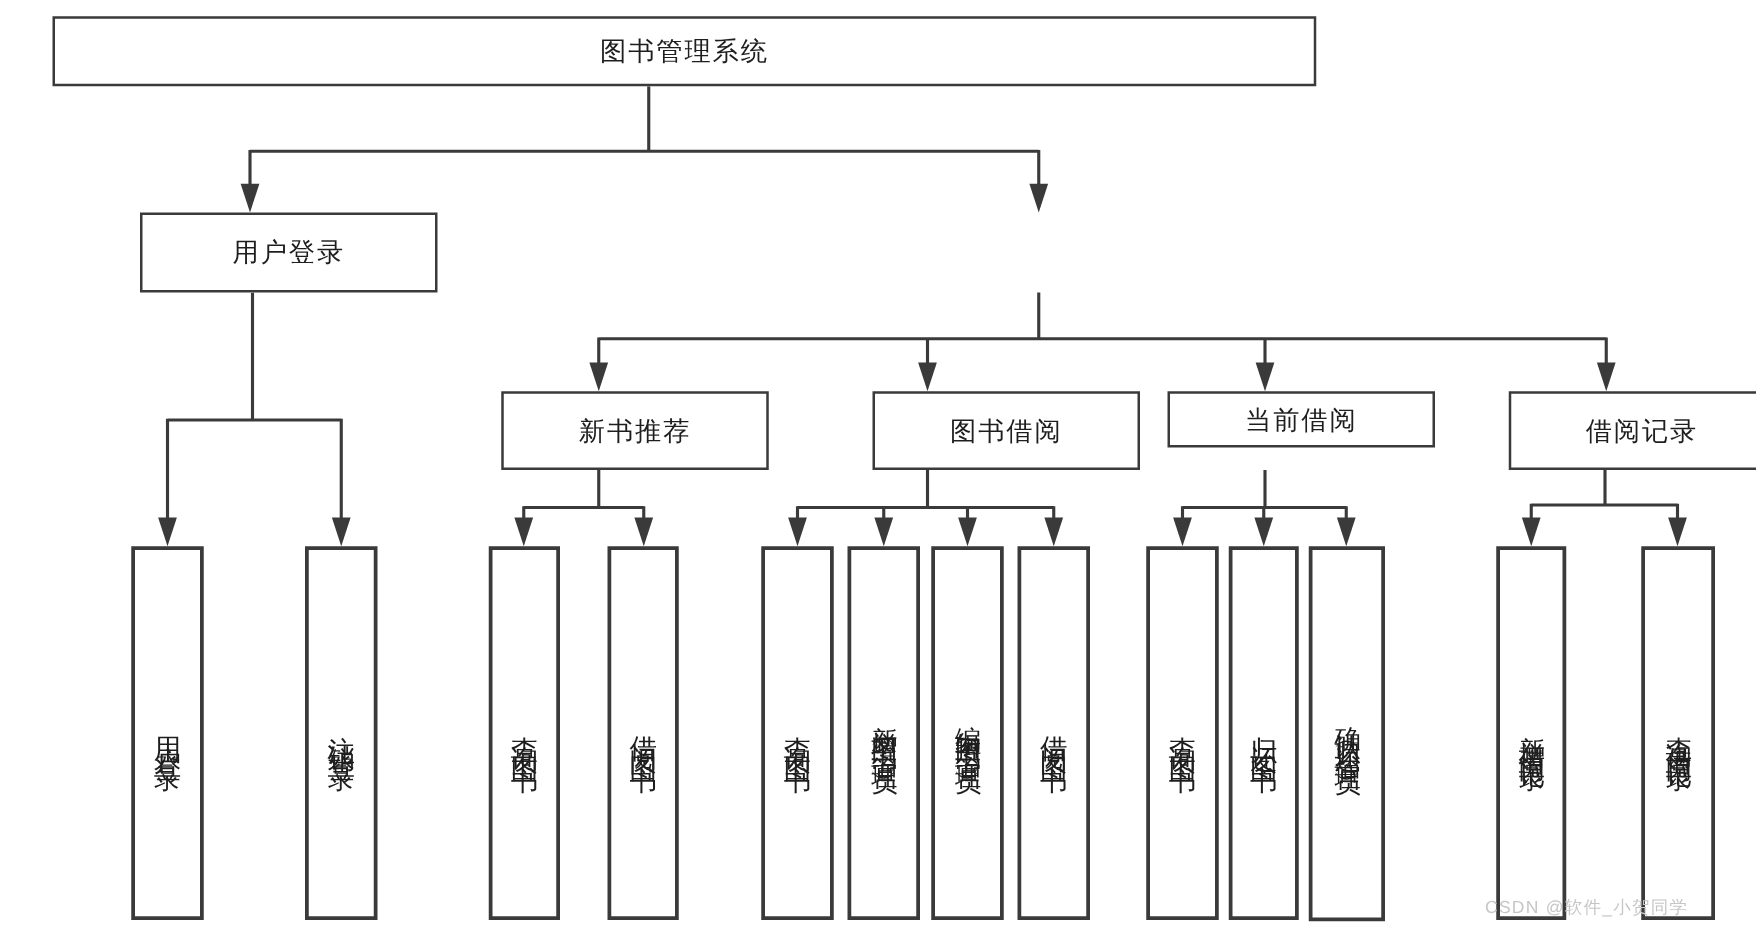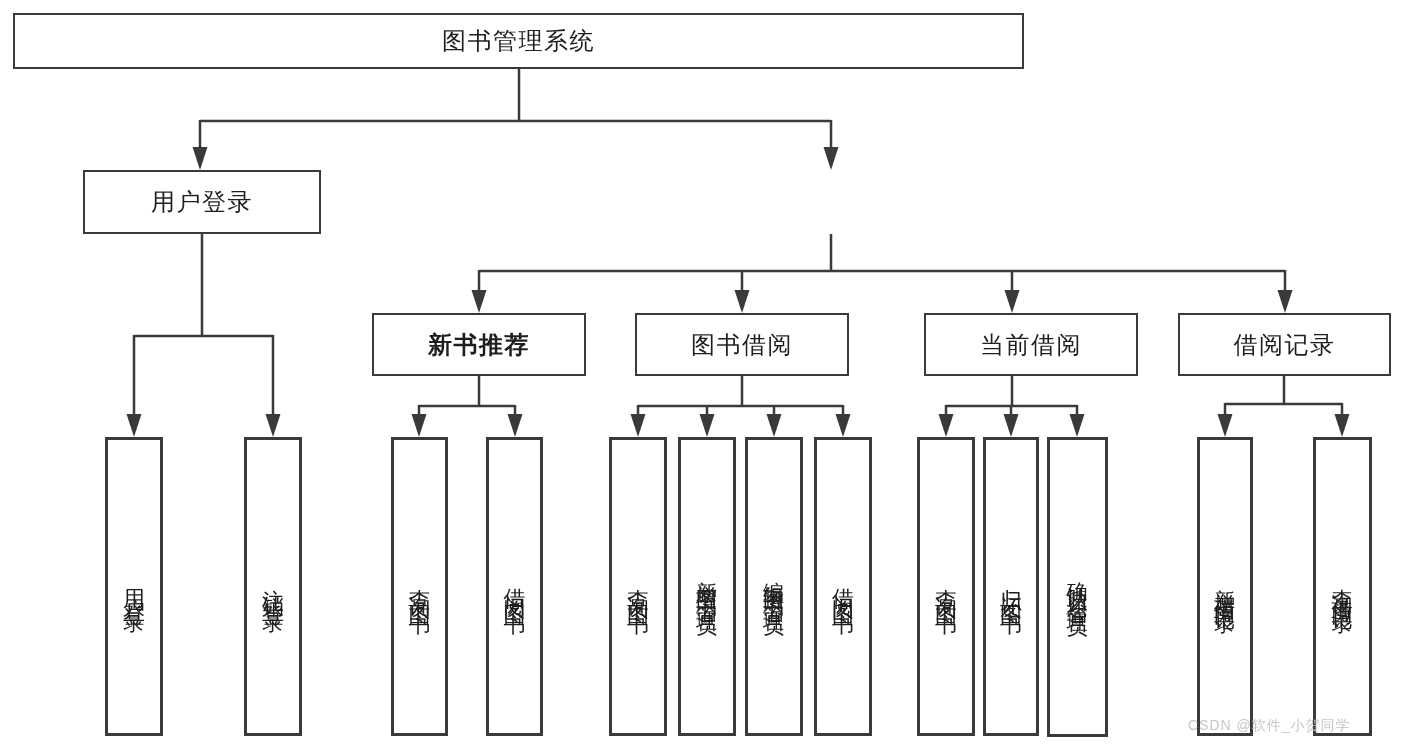--- a/index.html
+++ b/index.html
@@ -23,23 +23,24 @@
     background: #ffffff;
     display: flex;
     align-items: center;
     justify-content: center;
     color: #1e1e1e;
     z-index: 2;
     text-align: center;
   }
   .hbox {
     border: 2.5px solid #3a3a3a;
-    font-size: 24px;
+    font-size: 21px;
     letter-spacing: 1.5px;
     white-space: nowrap;
+    margin-left: 29px;
   }
   .vbox {
     border: 3px solid #3a3a3a;
     writing-mode: vertical-rl;
     text-orientation: upright;
     font-size: 22px;
     letter-spacing: 8px;
     line-height: 1;
   }
   .vbox.long {
@@ -116,23 +117,23 @@
       <polygon points="1069.5,414 1084.5,414 1077,437"></polygon>
       <polygon points="1217.5,414 1232.5,414 1225,437"></polygon>
       <polygon points="1334.5,414 1349.5,414 1342,437"></polygon>
     </g>
   </svg>
 
   <div class="node hbox" style="left:13px; top:13px; width:1011px; height:56px;">图书管理系统</div>
 
   <div class="node hbox" style="left:83px; top:170px; width:238px; height:64px;">用户登录</div>
 
-  <div class="node hbox" style="left:372px; top:313px; width:214px; height:63px;font-weight:bold;">新书推荐</div>
-  <div class="node hbox" style="left:635px; top:313px; width:214px; height:63px;">图书借阅</div>
-  <div class="node hbox" style="left:924px; top:313px; width:214px; height:63px;">当前借阅</div>
+  <div class="node hbox" style="left:372px; top:313px; width:214px; height:63px;">新书推荐</div>
+  <div class="node hbox" style="left:669px; top:313px; width:214px; height:63px;">图书借阅</div>
+  <div class="node hbox" style="left:905px; top:313px; width:214px; height:45px;">当前借阅</div>
   <div class="node hbox" style="left:1178px; top:313px; width:213px; height:63px;">借阅记录</div>
 
   <div class="node vbox" style="left:105px; top:437px; width:58px; height:299px;">用户登录</div>
   <div class="node vbox" style="left:244px; top:437px; width:58px; height:299px;">注销登录</div>
 
   <div class="node vbox" style="left:391px; top:437px; width:57px; height:299px;">查询图书</div>
   <div class="node vbox" style="left:486px; top:437px; width:57px; height:299px;">借阅图书</div>
 
   <div class="node vbox" style="left:609px; top:437px; width:58px; height:299px;">查询图书</div>
   <div class="node vbox long" style="left:678px; top:437px; width:58px; height:299px;">新增图书（管理员）</div>

